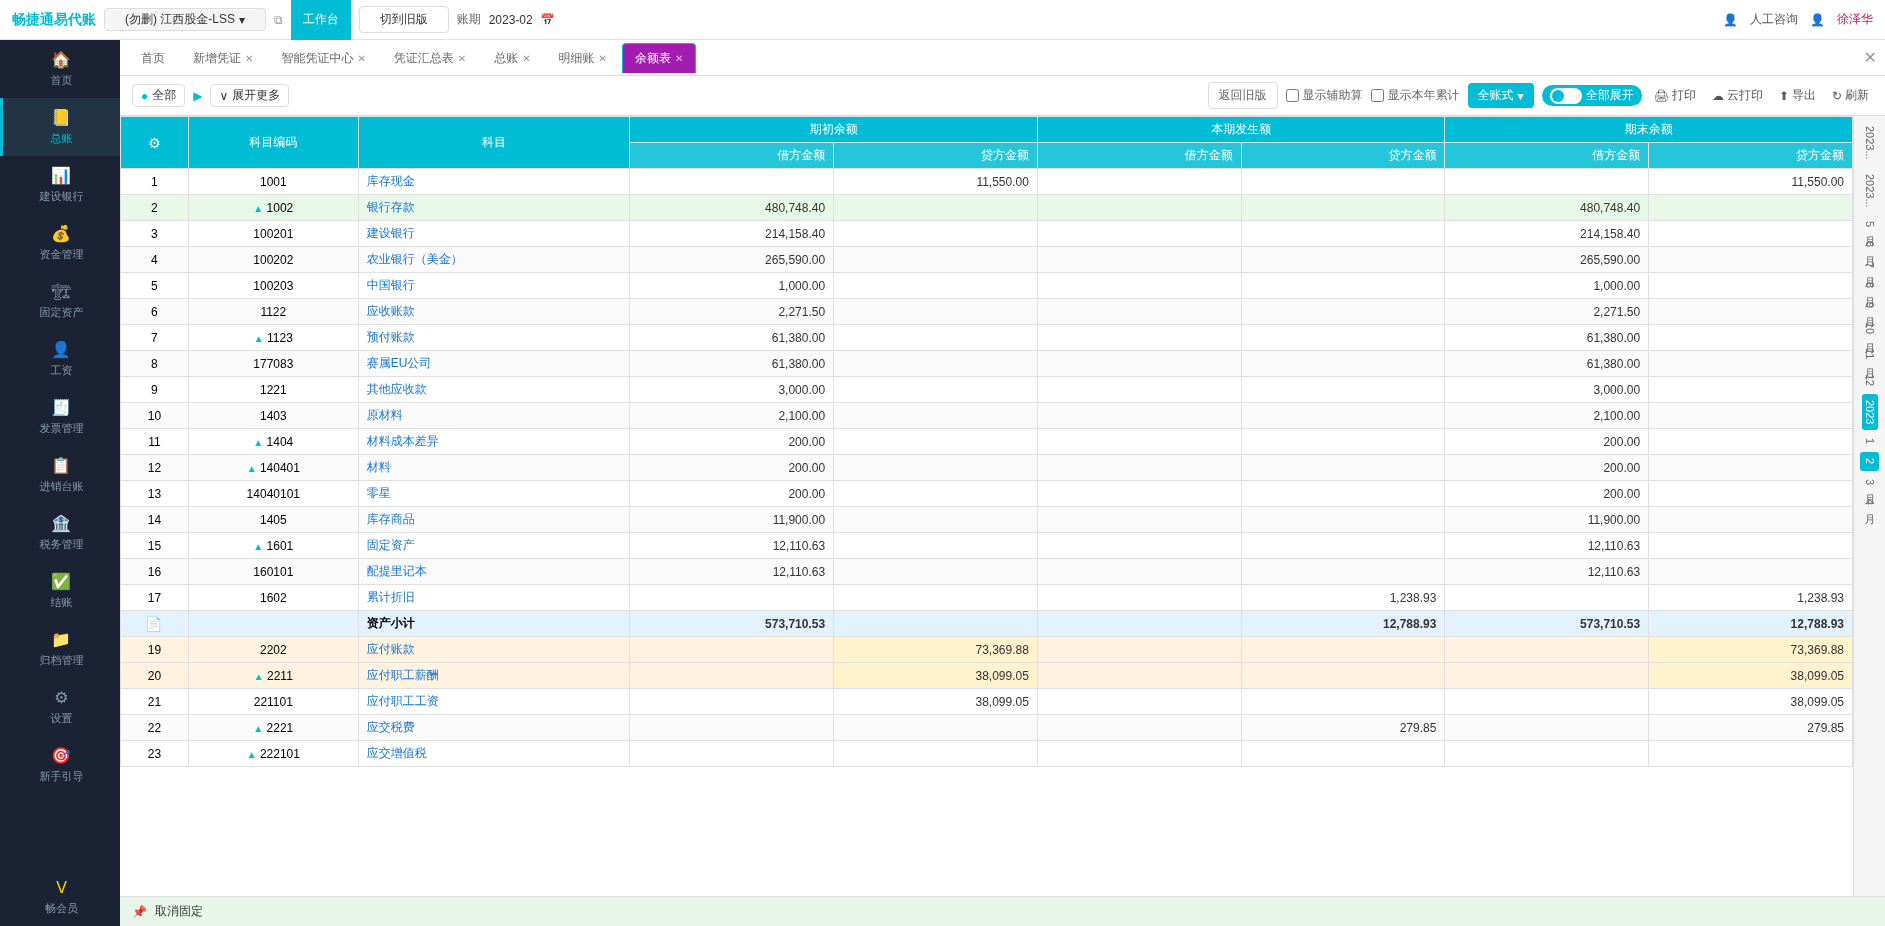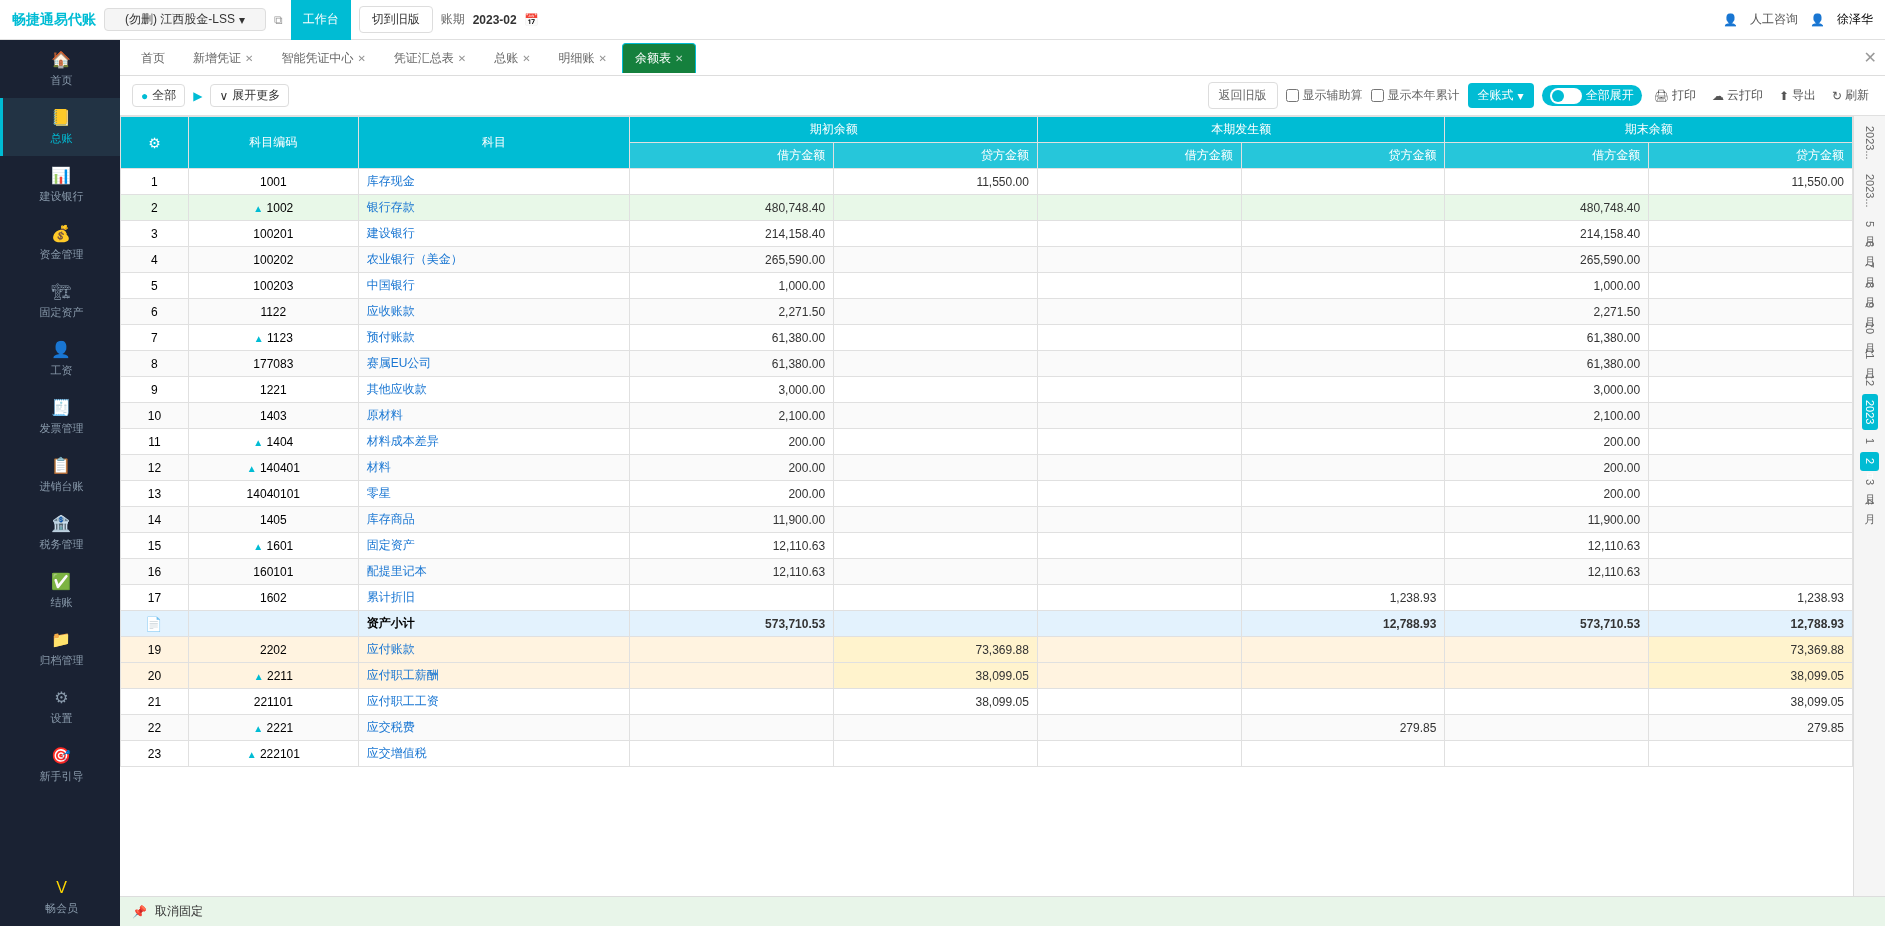--- a/index.html
+++ b/index.html
@@ -16,21 +16,21 @@
       display: flex; align-items: center; gap: 4px;
       background: #f5f5f5; border: 1px solid #ddd; border-radius: 4px;
       padding: 2px 20px; cursor: pointer; color: #333;
     }
     .workbench-btn {
       background: #00bcd4; color: #fff; border: none; border-radius: 4px;
       padding: 20px 12px; cursor: pointer; font-size: 12px;
     }
     .switch-btn {
       background: #fff; color: #333; border: 1px solid #ddd; border-radius: 4px;
-      padding: 4px 12px; cursor: pointer; font-size: 12px;
+      padding: 4px 20px; cursor: pointer; font-size: 12px;
     }
     .top-right { margin-left: auto; display: flex; align-items: center; gap: 12px; color: #666; }
     
     
     .main-layout { display: flex; height: calc(100vh - 40px); }
     
     
     .sidebar {
       width: 120px; background: #1a2233; flex-shrink: 0;
       display: flex; flex-direction: column; overflow: hidden;
@@ -53,21 +53,21 @@
       display: flex; align-items: center; background: #fff;
       border-bottom: 1px solid #ddd; padding: 0 8px; height: 36px; gap: 2px;
     }
     .tab {
       display: flex; align-items: center; gap: 4px;
       padding: 6px 12px; border-radius: 4px 4px 0 0;
       cursor: pointer; color: #666; border: 1px solid transparent;
       border-bottom: none; white-space: nowrap;
     }
     .tab.active {
-      background: #15803d; color: #fff; border-color: #00bcd4;
+      background: #a21caf; color: #fff; border-color: #00bcd4;
     }
     .tab-close { font-size: 10px; cursor: pointer; opacity: 0.7; }
     .tab-bar-close { margin-left: auto; color: #999; cursor: pointer; font-size: 16px; }
     
     
     .toolbar {
       display: flex; align-items: center; background: #fff;
       padding: 6px 12px; border-bottom: 1px solid #e0e0e0; gap: 8px; flex-wrap: wrap;
     }
     .breadcrumb-all {
@@ -160,27 +160,27 @@
 <div class="top-bar">
   <span class="app-logo">畅捷通易代账</span>
   <div class="company-selector">
     <span>(勿删) 江西股金-LSS</span>
     <span>▾</span>
   </div>
   <span style="cursor:pointer;color:#999;">⧉</span>
   <button class="workbench-btn">工作台</button>
   <button class="switch-btn">切到旧版</button>
   <span style="color:#666;">账期</span>
-  <span style="color:#333;font-weight:bold;">2023-02</span>
+  <span style="color:#333;font-weight:normal;">2023-02</span>
   <span style="cursor:pointer;color:#999;">📅</span>
   <div class="top-right">
     <span>👤</span>
     <span style="cursor:pointer;color:#555;">人工咨询</span>
     <span style="color:#999;">👤</span>
-    <span style="cursor:pointer;color:#000000;">徐泽华</span>
+    <span style="cursor:pointer;color:#be185d;">徐泽华</span>
   </div>
 </div>
 
 <div class="main-layout">
 
   <div class="sidebar">
     <div class="sidebar-item">
       <span class="icon">🏠</span>
       <span class="label">首页</span>
     </div>

